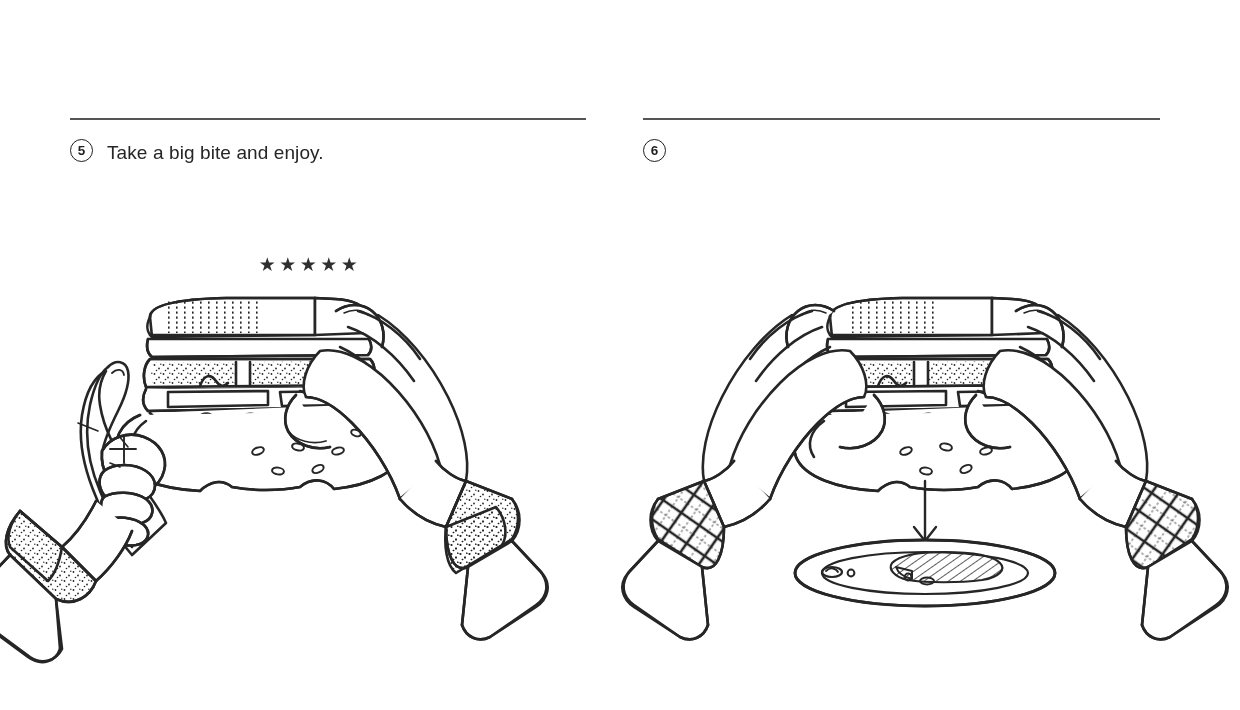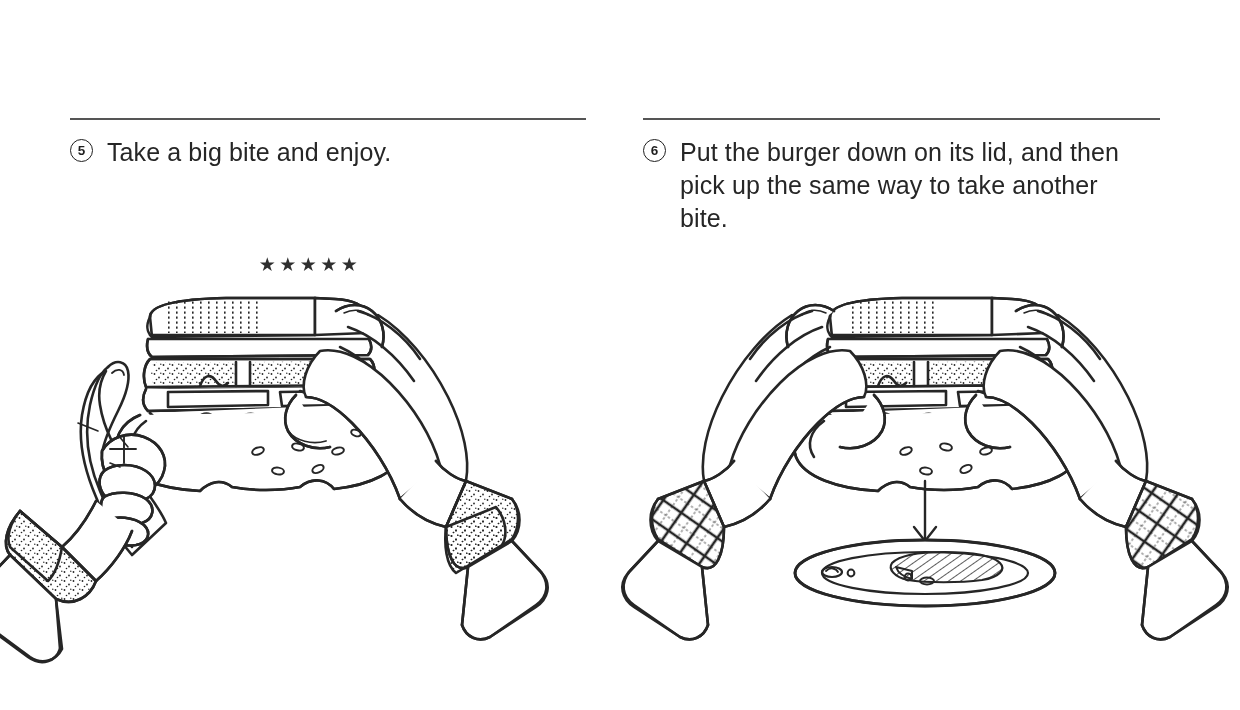--- a/index.html
+++ b/index.html
@@ -57,21 +57,21 @@
     align-items: center;
     justify-content: center;
     font-size: 13.5px;
     font-weight: bold;
     line-height: 1;
     color: #1f1f1f;
     margin-top: 3px;
     box-sizing: border-box;
   }
   .step-text {
-    font-size: 25px;
+    font-size: 19px;
     line-height: 33px;
     color: #262626;
     letter-spacing: 0.1px;
     max-width: 450px;
   }
 
   .art {
     position: absolute;
     left: 0;
     top: 255px;
@@ -295,21 +295,20 @@
         </g>
       </svg>
     </div>
   </div>
 
   <div class="panel right">
     <div class="rule"></div>
 
     <div class="step-head">
       <div class="step-num">6</div>
-      <div class="step-text">Put the burger down on its lid, and then pick up the same way to take another bite.</div>
     </div>
 
     <div class="art">
       <svg width="620" height="400" viewBox="0 0 620 400" fill="none" stroke="#262626" stroke-width="2.6" stroke-linecap="round" stroke-linejoin="round">
 
         <defs>
           <pattern id="vdots6" width="8" height="5" patternUnits="userSpaceOnUse">
             <rect x="0" y="1.5" width="1.6" height="2.2" fill="#262626" stroke="none"></rect>
           </pattern>
           <pattern id="stipple6" width="9" height="9" patternUnits="userSpaceOnUse">

